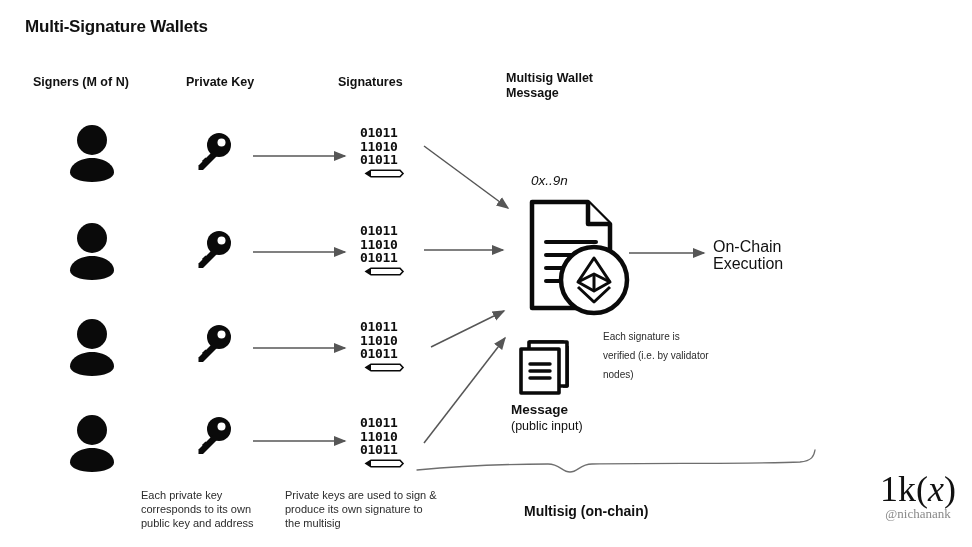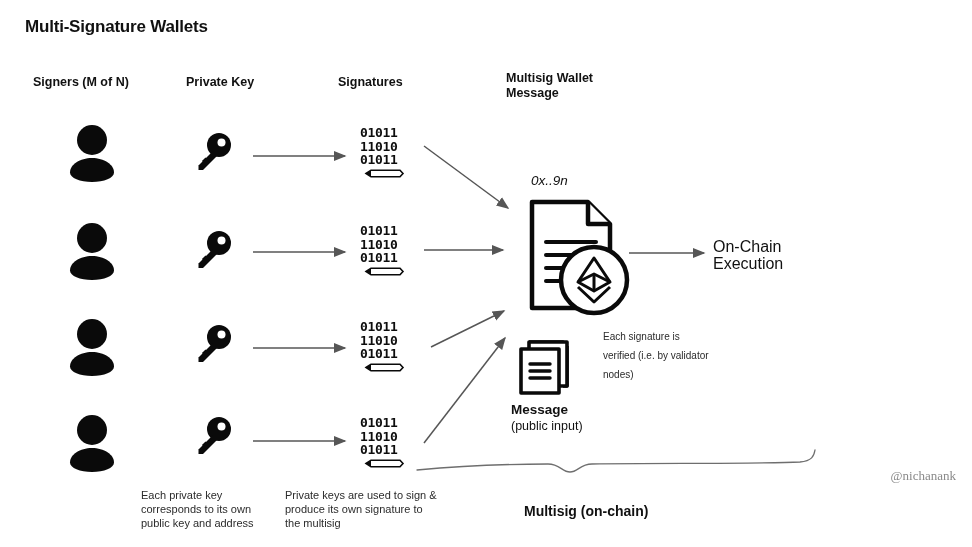--- a/index.html
+++ b/index.html
@@ -229,14 +229,15 @@
 <div class="abs" id="msg-sub">(public input)</div>
 
 <div class="abs" id="verify-note">Each signature is verified (i.e. by validator nodes)</div>
 
 <div class="abs foot-note" id="note-key">Each private key corresponds to its own public key and address</div>
 <div class="abs foot-note" id="note-sign">Private keys are used to sign &amp; produce its own signature to the multisig</div>
 
 <div class="abs" id="signing-label">Multisig (on-chain)</div>
 
 <div class="abs" id="logo">
+  <div id="logo-main"><span>1k(</span><span class="it">x</span><span>)</span></div>
   <div id="logo-handle">@nichanank</div>
 </div>
 
 </body></html>

